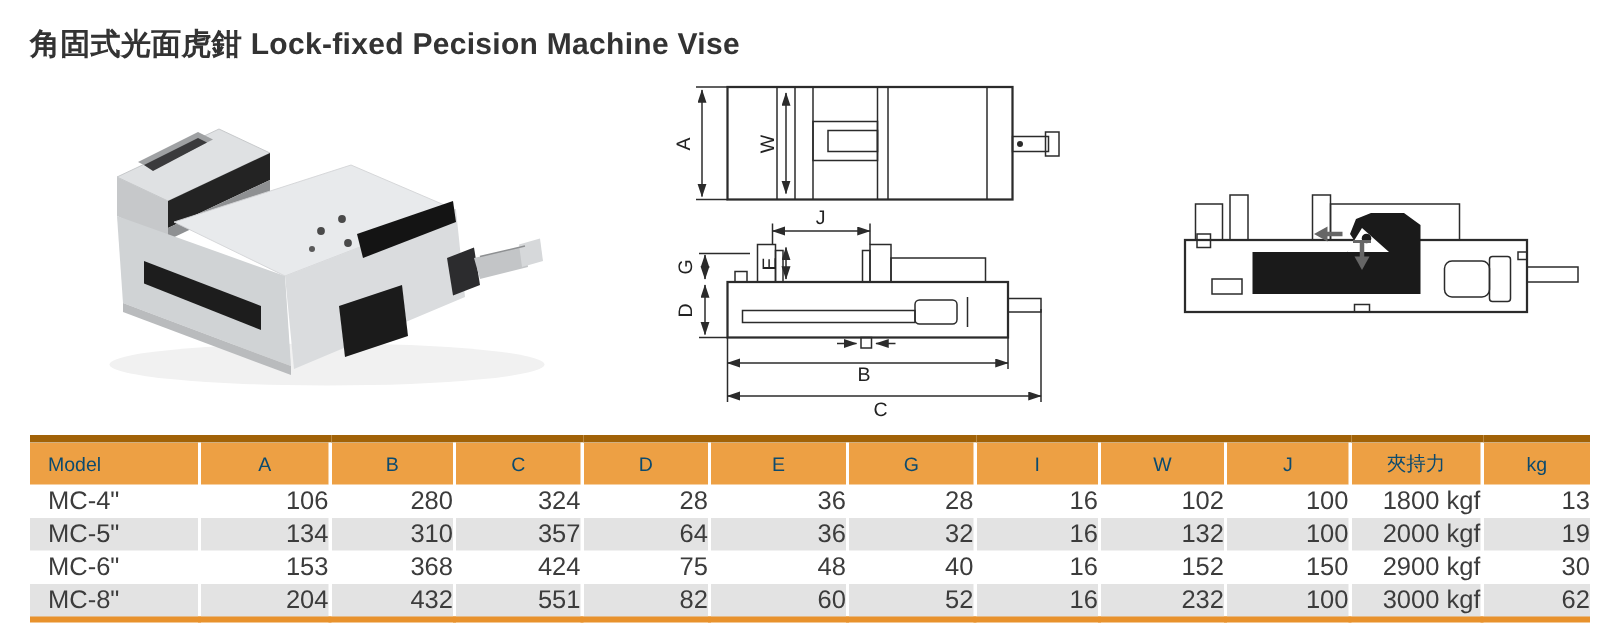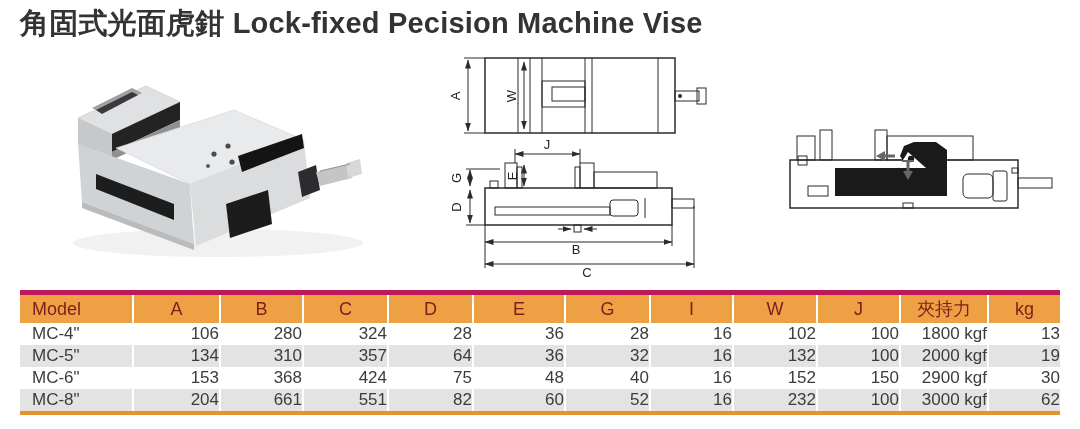--- a/index.html
+++ b/index.html
@@ -1,36 +1,36 @@
 <!DOCTYPE html>
 <html><head>
 <meta charset="utf-8">
 <style>
   html,body { margin:0; padding:0; background:#fff; }
   .canvas {
     position:relative; width:1080px; height:429px; background:#ffffff;
     font-family:"Liberation Sans", sans-serif; overflow:hidden;
   }
   .title {
-    position:absolute; left:20px; top:4px;
-    font-size:29px; font-weight:700; color:#333; letter-spacing:.2px;
+    position:absolute; left:20px; top:16px;
+    font-size:20px; font-weight:700; color:#333; letter-spacing:.2px;
     white-space:nowrap;
   }
   .photo-svg   { position:absolute; left:58px;  top:58px;  }
   .mid-svg     { position:absolute; left:440px; top:50px;  }
   .right-svg   { position:absolute; left:780px; top:116px; }
 
   table.spec {
     position:absolute; left:20px; top:290px; width:1040px;
     border-collapse:collapse; table-layout:fixed;
     border-bottom:4px solid #E8922D;
   }
   table.spec thead th {
-    background:#EDA044; border-top:5px solid #be185d;
-    color:#7f1d1d; font-weight:400; font-size:18px;
+    background:#EDA044; border-top:5px solid #a16207;
+    color:#0c4a6e; font-weight:400; font-size:13px;
     height:28px; padding:0; text-align:center;
     border-left:2px solid #fff; overflow:hidden; white-space:nowrap;
   }
   table.spec thead th:first-child { text-align:left; padding-left:12px; border-left:none; }
   table.spec tbody td {
     font-size:17px; color:#3c3c3c; text-align:right;
     height:22px; padding:0; border-left:2px solid #fff;
     overflow:hidden; white-space:nowrap;
   }
   table.spec tbody td:first-child { text-align:left; padding-left:12px; border-left:none; }
@@ -258,21 +258,21 @@
         <td>40</td>
         <td>16</td>
         <td>152</td>
         <td>150</td>
         <td>2900 kgf</td>
         <td>30</td>
       </tr>
       <tr class="alt">
         <td>MC-8"</td>
         <td>204</td>
-        <td>661</td>
+        <td>432</td>
         <td>551</td>
         <td>82</td>
         <td>60</td>
         <td>52</td>
         <td>16</td>
         <td>232</td>
         <td>100</td>
         <td>3000 kgf</td>
         <td>62</td>
       </tr>

